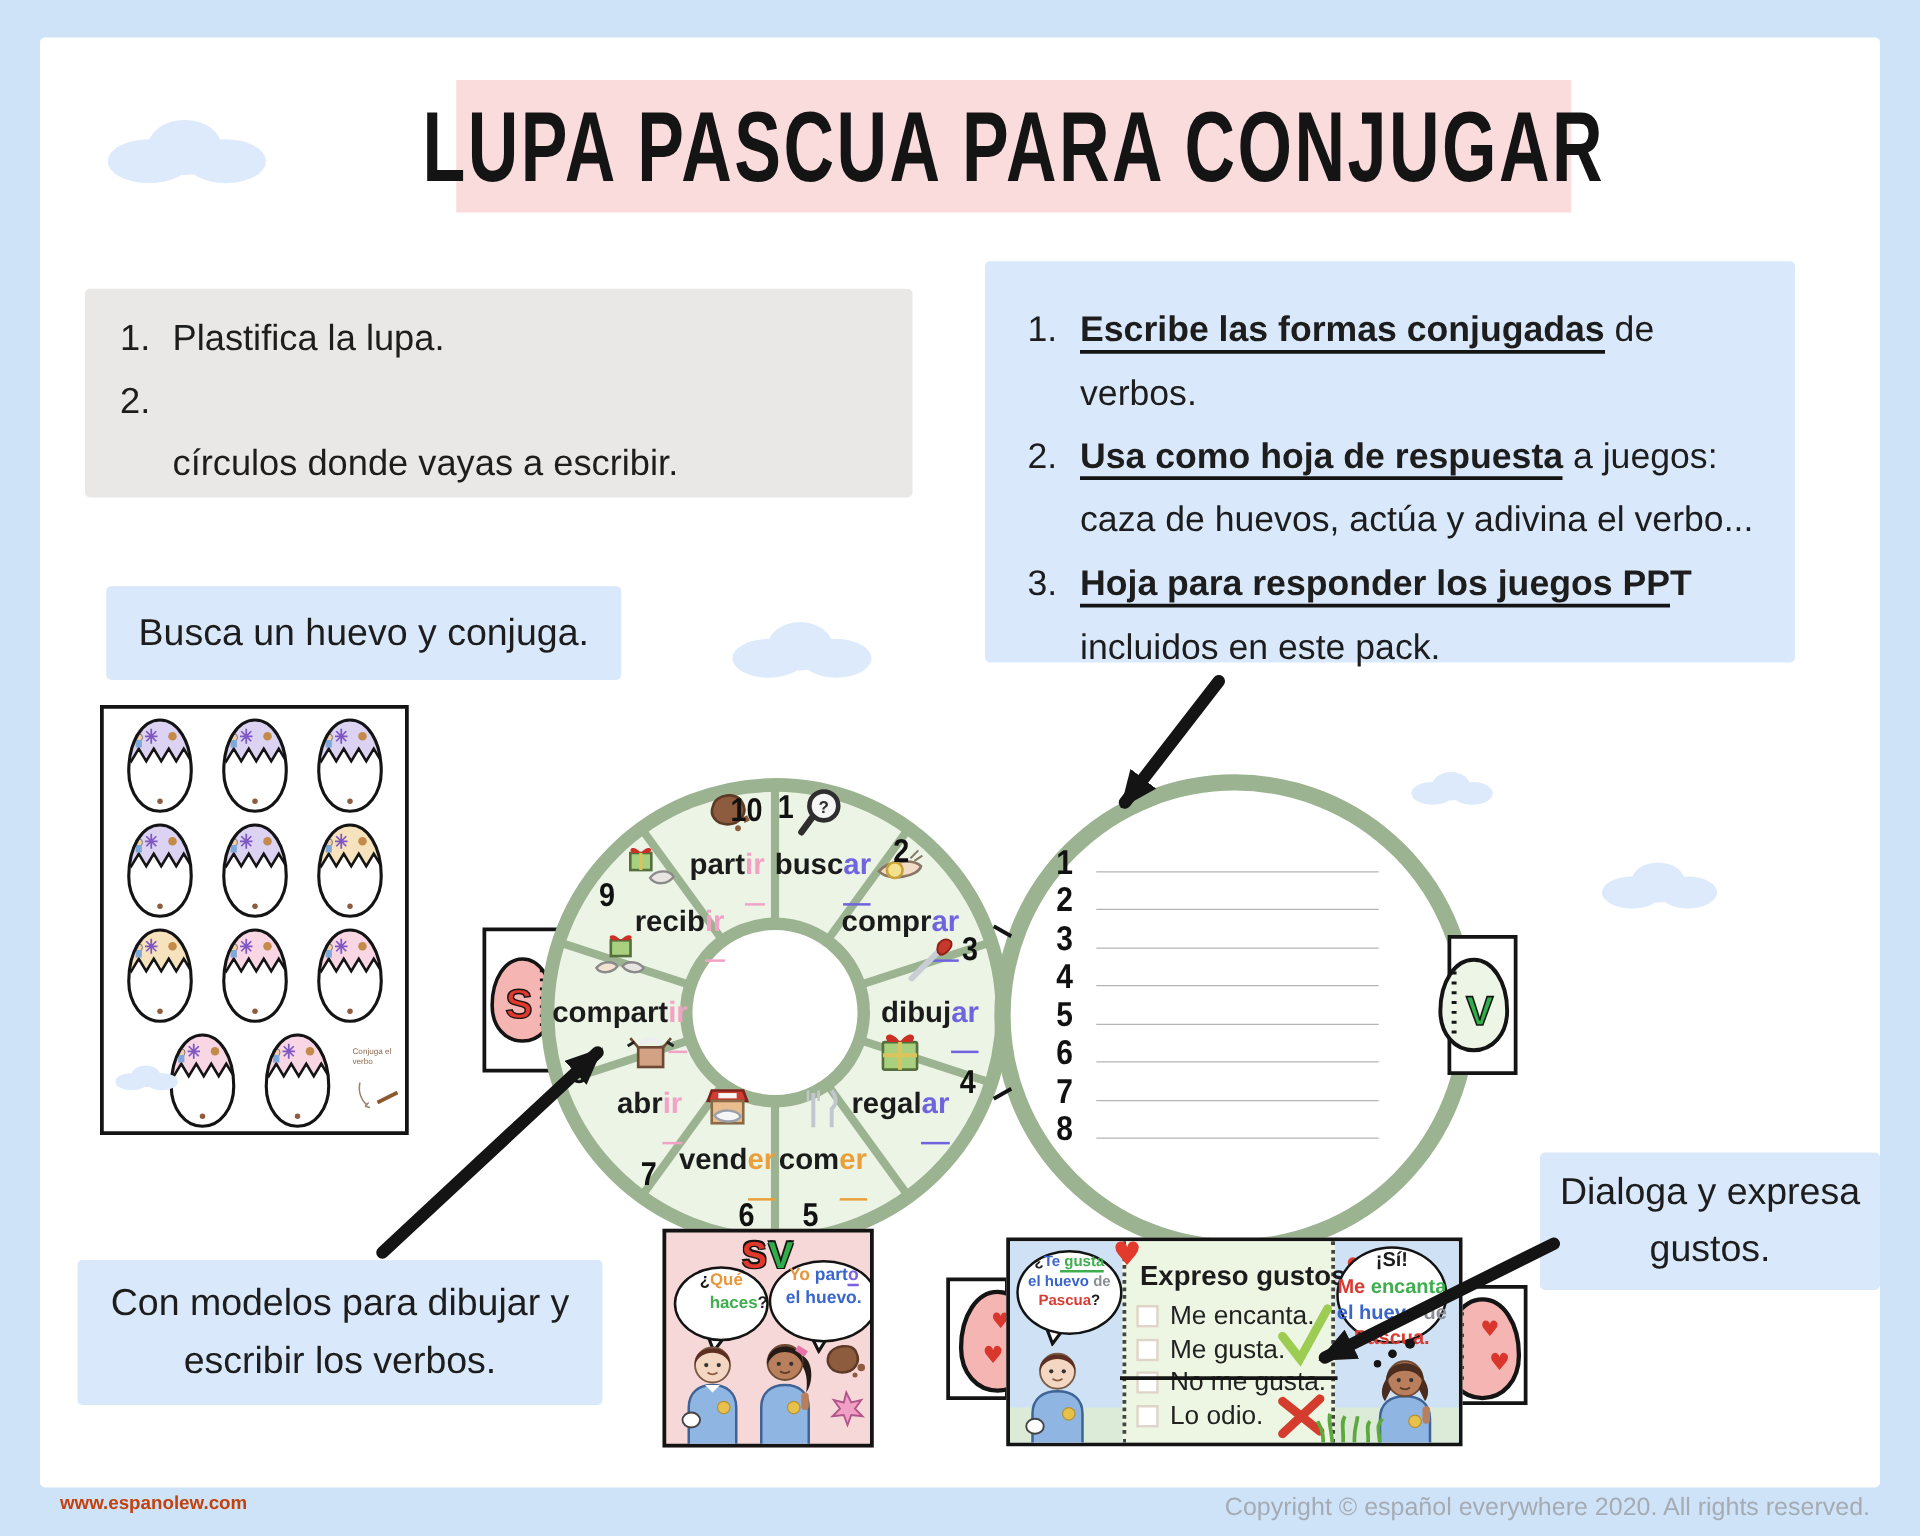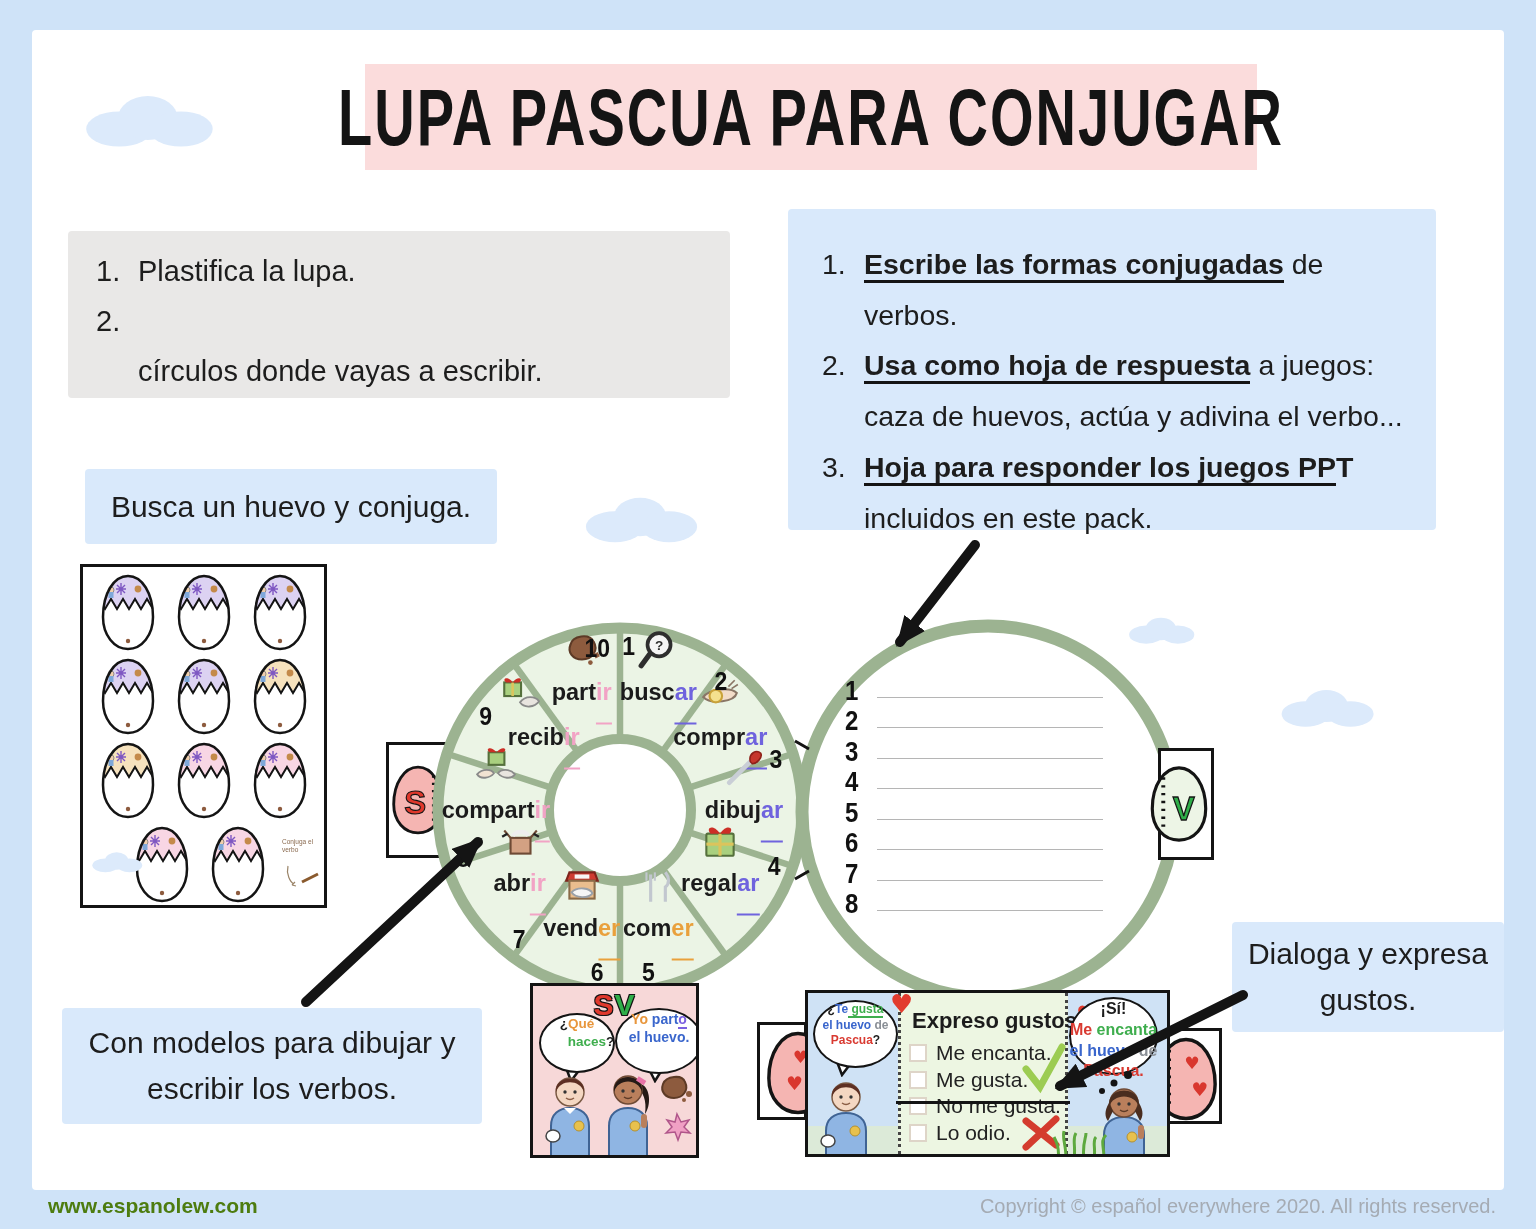--- a/index.html
+++ b/index.html
@@ -40,21 +40,21 @@
   .panel-blue{background:#cfe2f5;}
   .panel-green{background:#edf6e2;border-left:3px dotted #444;border-right:3px dotted #444;box-sizing:border-box;}
   .grass-strip{position:absolute;bottom:0;left:0;right:0;height:28px;background:#dcead8;}
   .heart{position:absolute;color:#e23b2e;font-family:"DejaVu Sans",sans-serif;}
   .gtitle{position:absolute;left:104px;top:15px;font-size:22px;font-weight:800;color:#1c1c1c;}
   .gopts{position:absolute;left:101px;top:47px;width:158px;}
   .gopt{display:flex;align-items:center;height:26.5px;}
   .cb{width:14px;height:14px;background:#fff;border:2px solid #ded5c8;margin-right:9px;flex:none;}
   .glabel{font-size:21px;color:#222;white-space:nowrap;}
   .fold{position:absolute;left:88px;top:108px;width:174px;height:3px;background:#141414;}
-  .footer-site{left:48px;top:1194px;font-size:21px;font-weight:700;color:#4d7c0f;}
+  .footer-site{left:48px;top:1194px;font-size:15px;font-weight:700;color:#c2410c;}
   .footer-copy{right:40px;top:1195px;font-size:20px;color:#a5abb3;}
 </style>
 </head>
 <body>
 
 <div class="canvas">
   <div class="abs page"></div>
 
   <svg class="abs" style="left:75px;top:85px" width="150" height="66" viewBox="0 0 120 60">
       <g class="cloud">

